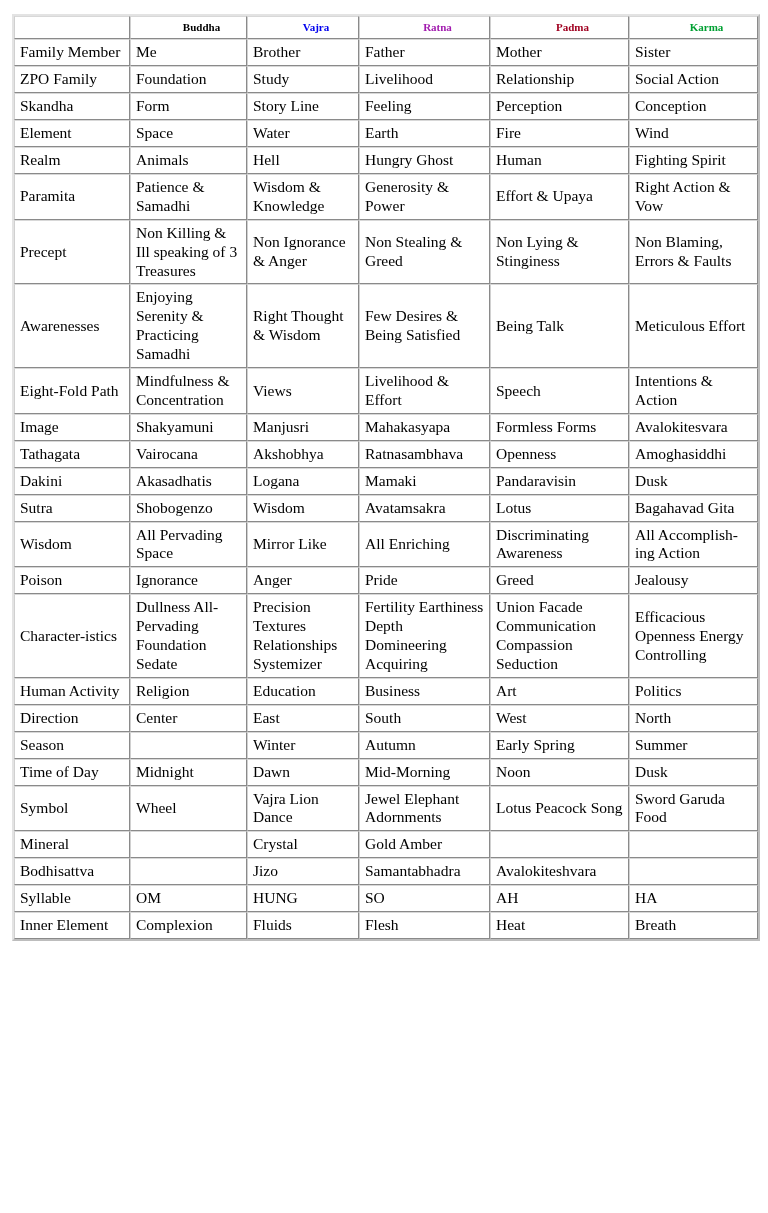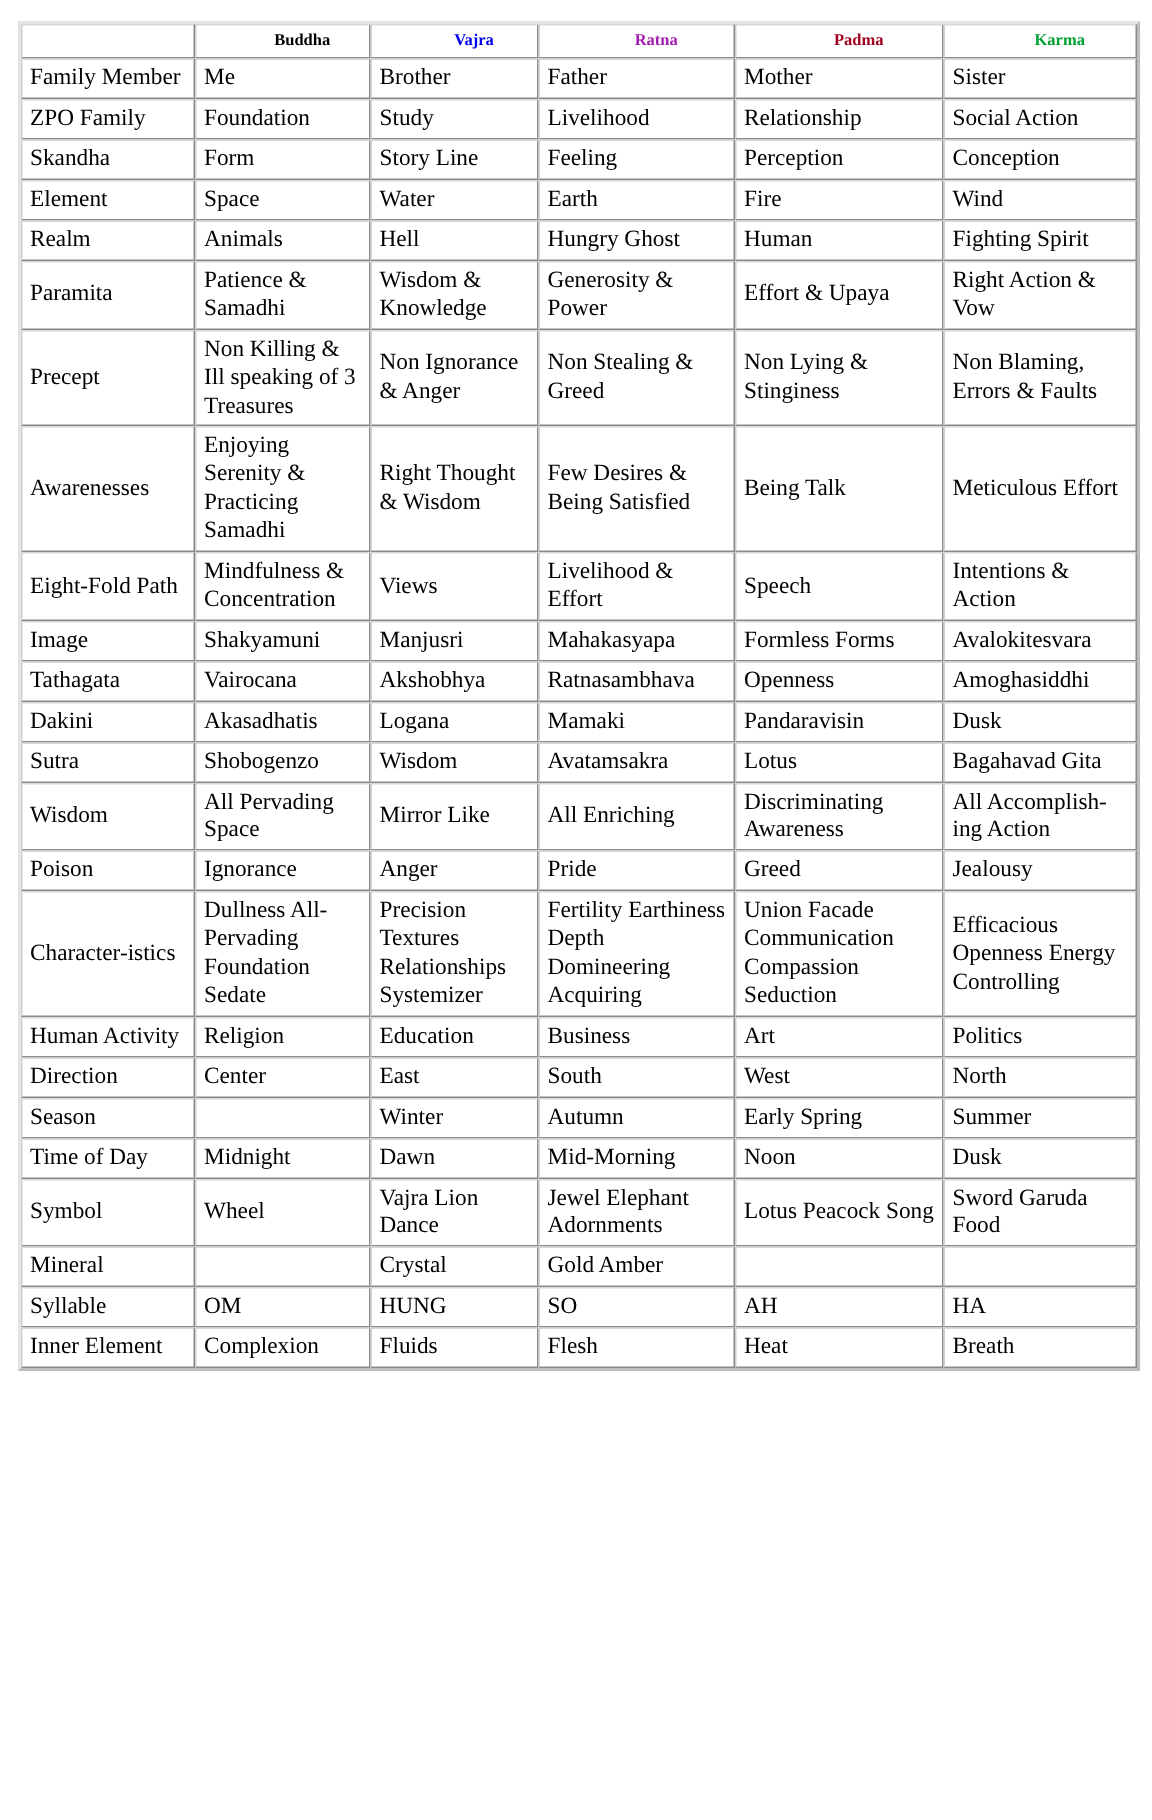--- a/index.html
+++ b/index.html
@@ -262,20 +262,28 @@
         </tr>
         <tr>
           <td class="row-label">Mineral</td>
           <td></td>
           <td>Crystal</td>
           <td>Gold Amber</td>
           <td></td>
           <td></td>
         </tr>
         <tr>
+          <td class="row-label">Bodhisattva</td>
+          <td></td>
+          <td>Jizo</td>
+          <td>Samantabhadra</td>
+          <td>Avalokiteshvara</td>
+          <td></td>
+        </tr>
+        <tr>
           <td class="row-label">Syllable</td>
           <td>OM</td>
           <td>HUNG</td>
           <td>SO</td>
           <td>AH</td>
           <td>HA</td>
         </tr>
         <tr>
           <td class="row-label">Inner Element</td>
           <td>Complexion</td>

